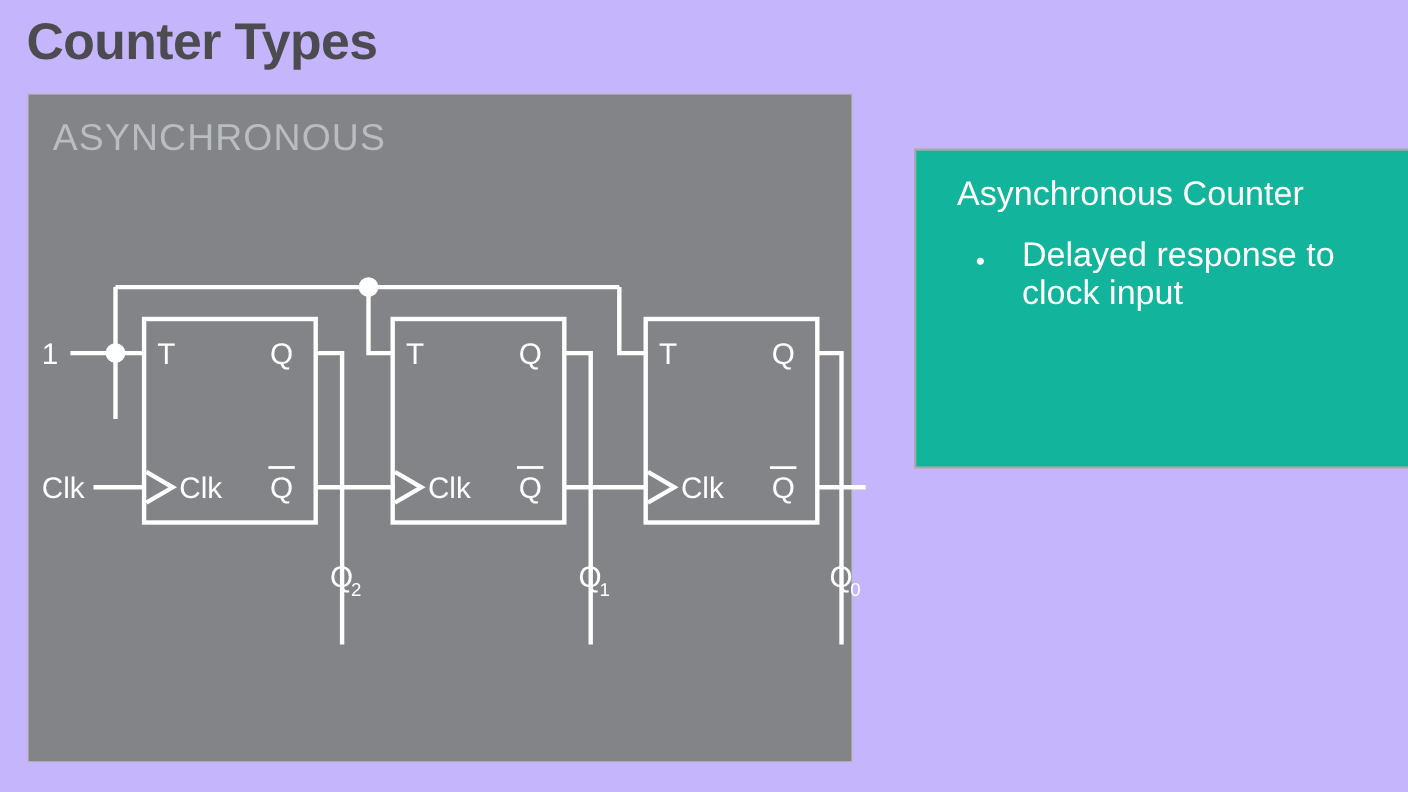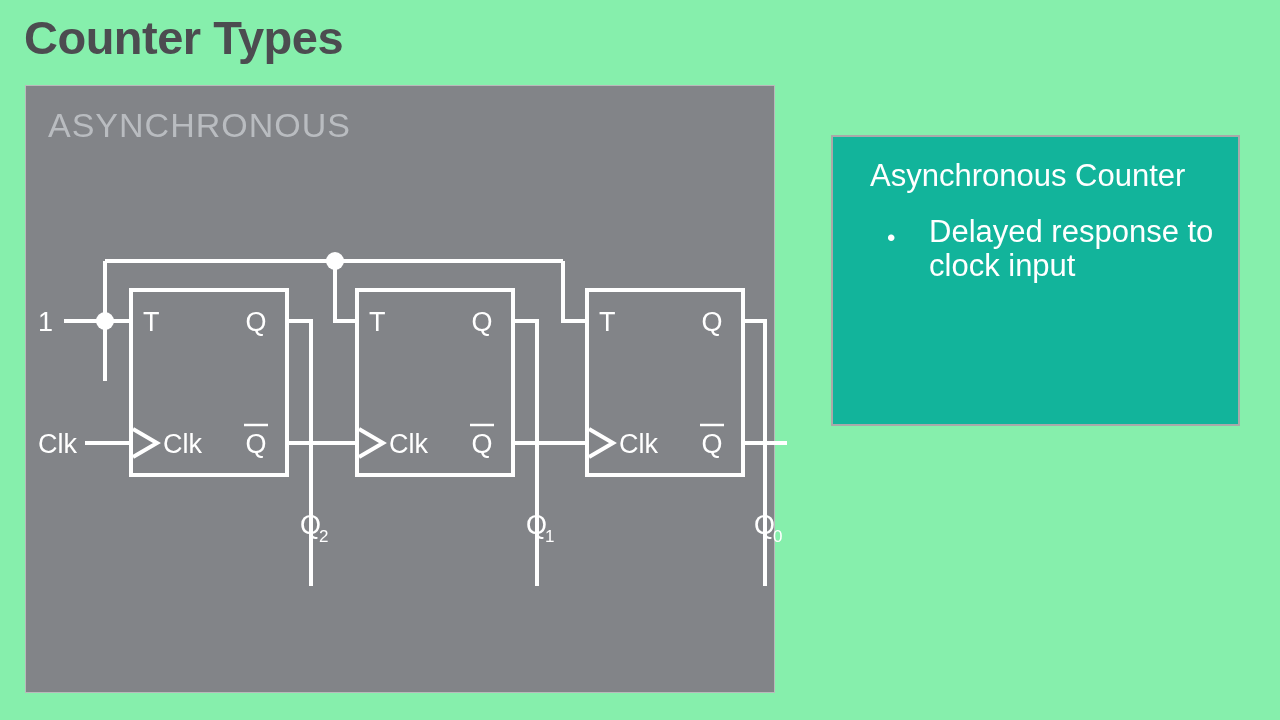--- a/index.html
+++ b/index.html
@@ -8,21 +8,21 @@
     width: 1280px;
     height: 720px;
     background: #fdfdfd;
     font-family: "Liberation Sans", sans-serif;
     overflow: hidden;
   }
   #slide {
     position: relative;
     width: 1280px;
     height: 720px;
-    background: #86efac;
+    background: #c4b5fd;
   }
   #slide-title {
     position: absolute;
     left: 24px;
     top: 14px;
     font-size: 47px;
     font-weight: bold;
     color: #4c4c50;
     letter-spacing: -0.5px;
     line-height: 1.0;
@@ -50,21 +50,21 @@
     position: absolute;
     left: 0;
     top: 0;
     width: 782px;
     height: 606px;
   }
   #callout-box {
     position: absolute;
     left: 833px;
     top: 137px;
-    width: 405px;
+    width: 447px;
     height: 287px;
     background: #12b49b;
     box-shadow: 0 0 0 2px #a9a9a9;
     box-sizing: border-box;
   }
   #callout-heading {
     position: absolute;
     left: 37px;
     top: 21px;
     font-size: 31px;

